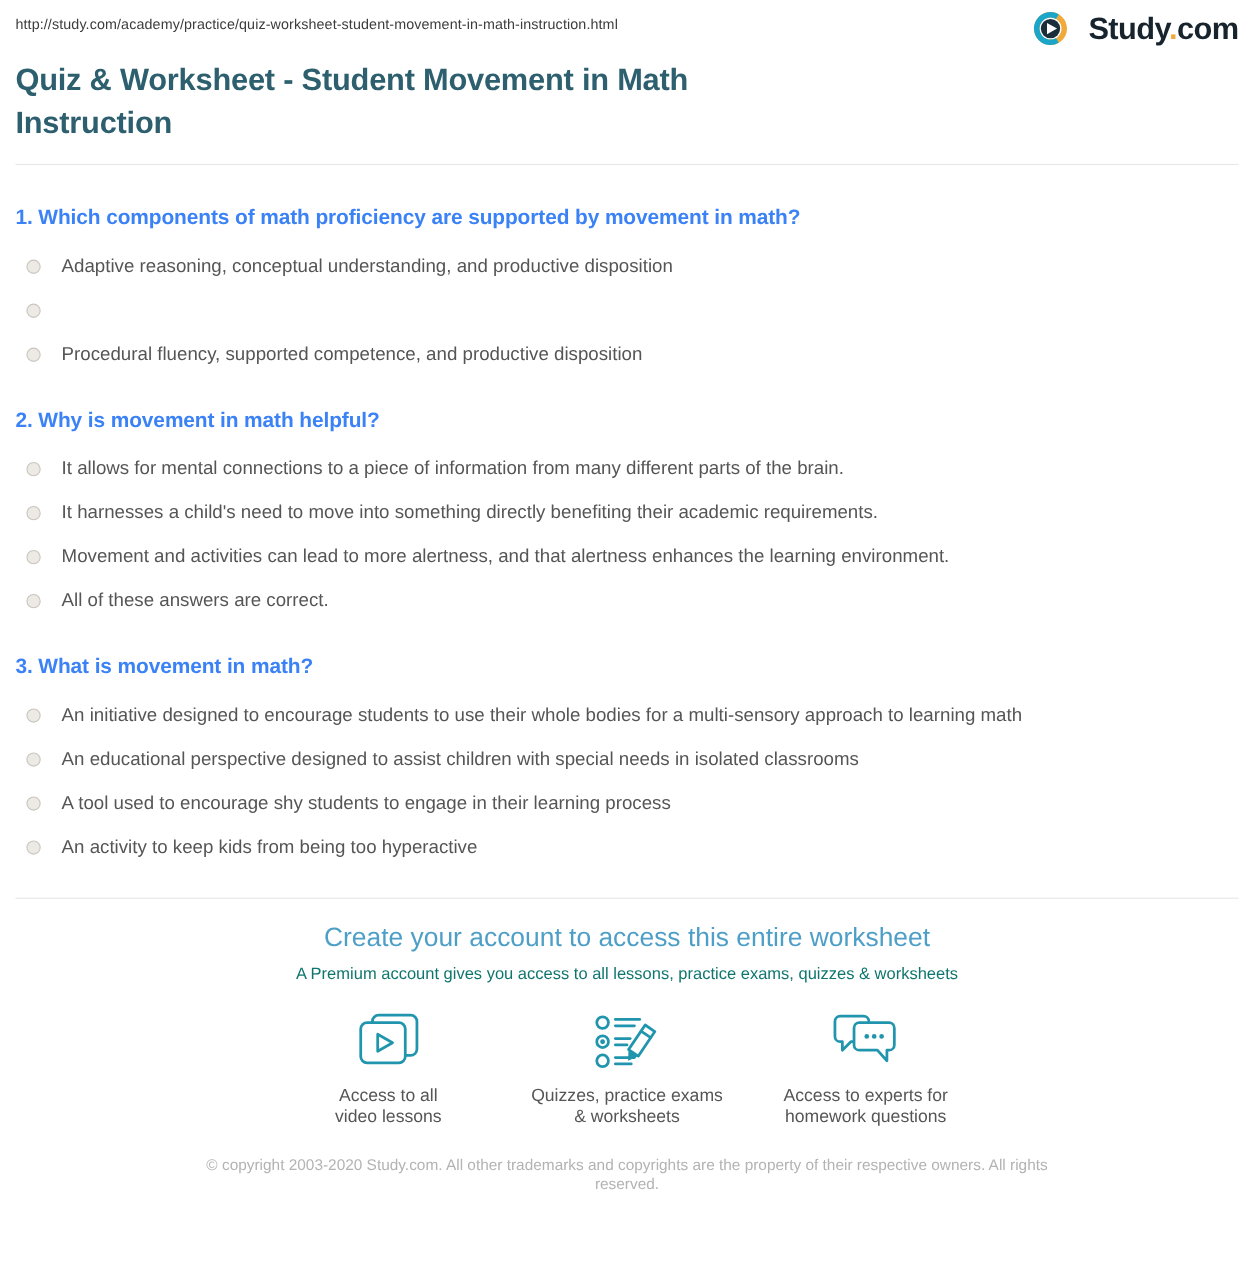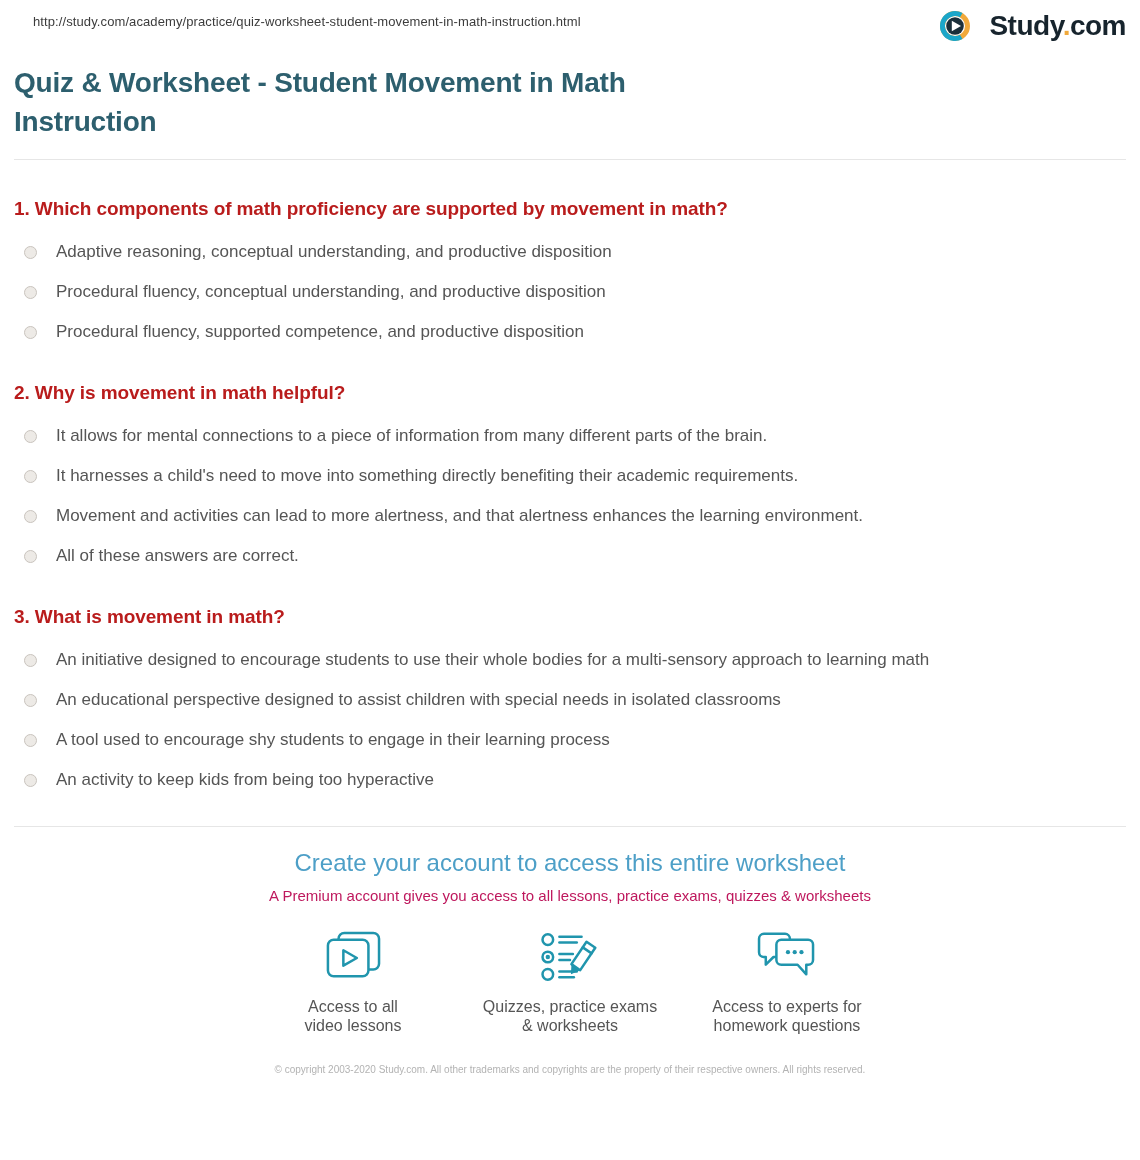--- a/index.html
+++ b/index.html
@@ -6,60 +6,60 @@
   html, body { background: #ffffff; }
   body {
     width: 1140px; height: 1160px; overflow: hidden;
     font-family: "Liberation Sans", sans-serif;
     color: #555555;
   }
   .page { padding: 0 14px; }
 
   
   .header { display: flex; justify-content: space-between; align-items: flex-start; padding-top: 9px; height: 50px; }
-  .url { font-size: 13px; color: #3c3c3c; padding-top: 5px; letter-spacing: 0.1px; margin-left: 19px; }
+  .url { font-size: 13px; color: #3c3c3c; padding-top: 5px; letter-spacing: 0.1px; }
   .logo { display: flex; align-items: center; gap: 17px; cursor: pointer; }
   .logo svg { width: 34px; height: 34px; display: block; }
   .logo-text { font-size: 28px; font-weight: bold; color: #17242d; letter-spacing: -0.5px; }
   .logo-text .dot { color: #f0a93b; }
 
   
   .title {
     color: #2d5f6e; font-size: 28px; line-height: 39px; font-weight: bold;
-    max-width: 740px; margin-top: 13px; letter-spacing: -0.2px;
+    max-width: 740px; margin-top: 3px; letter-spacing: -0.2px;
   }
   .divider { border: 0; border-top: 1px solid #e6e6e6; margin-top: 18px; }
 
   
   .question { margin-top: 30px; }
   .question:first-child { margin-top: 38px; }
-  .q-heading { font-size: 19px; font-weight: bold; color: #b91c1c; letter-spacing: -0.1px; }
+  .q-heading { font-size: 19px; font-weight: bold; color: #3b82f6; letter-spacing: -0.1px; }
   .options { margin-top: 12px; }
   .option { display: flex; align-items: center; height: 40px; cursor: pointer; }
   .radio {
     width: 13px; height: 13px; border-radius: 50%;
     background: #edeae6; border: 1px solid #c9c4be;
     margin: 0 19px 0 10px; flex: 0 0 auto;
   }
   .option-text { font-size: 17px; color: #555555; }
 
   .divider-bottom { border: 0; border-top: 1px solid #e6e6e6; margin-top: 26px; }
 
   
   .cta { text-align: center; }
   .cta-title { color: #4d9fc7; font-size: 24px; font-weight: normal; margin-top: 22px; }
-  .cta-sub { color: #be185d; font-size: 15px; margin-top: 10px; }
+  .cta-sub { color: #0f766e; font-size: 15px; margin-top: 10px; }
   .features { display: flex; justify-content: center; margin-top: 26px; }
   .feature { width: 217px; display: flex; flex-direction: column; align-items: center; }
   .feature-icon { height: 54px; display: flex; align-items: flex-end; }
   .feature-icon svg { display: block; }
   .feature-label { margin-top: 13px; font-size: 16px; line-height: 19px; color: #555555; }
   .copyright {
     max-width: 770px; margin: 26px auto 0; text-align: center;
-    font-size: 10px; line-height: 17px; color: #b3b3b3;
+    font-size: 14px; line-height: 17px; color: #b3b3b3;
   }
 </style>
 </head>
 <body>
 
 <div class="page">
 
   <div class="header">
     <div class="url">http://study.com/academy/practice/quiz-worksheet-student-movement-in-math-instruction.html</div>
     <div class="logo">
@@ -82,21 +82,20 @@
   <div class="question">
     <h2 class="q-heading"><span class="q-num">1.</span> <span class="q-text">Which components of math proficiency are supported by movement in math?</span></h2>
     <div class="options">
   <div class="option">
     <span class="radio"></span>
     <span class="option-text">Adaptive reasoning, conceptual understanding, and productive disposition</span>
   </div>
 
   <div class="option">
     <span class="radio"></span>
-    <span class="option-text">Procedural fluency, conceptual understanding, and productive disposition</span>
   </div>
 
   <div class="option">
     <span class="radio"></span>
     <span class="option-text">Procedural fluency, supported competence, and productive disposition</span>
   </div>
 
 </div>
   </div>
 

